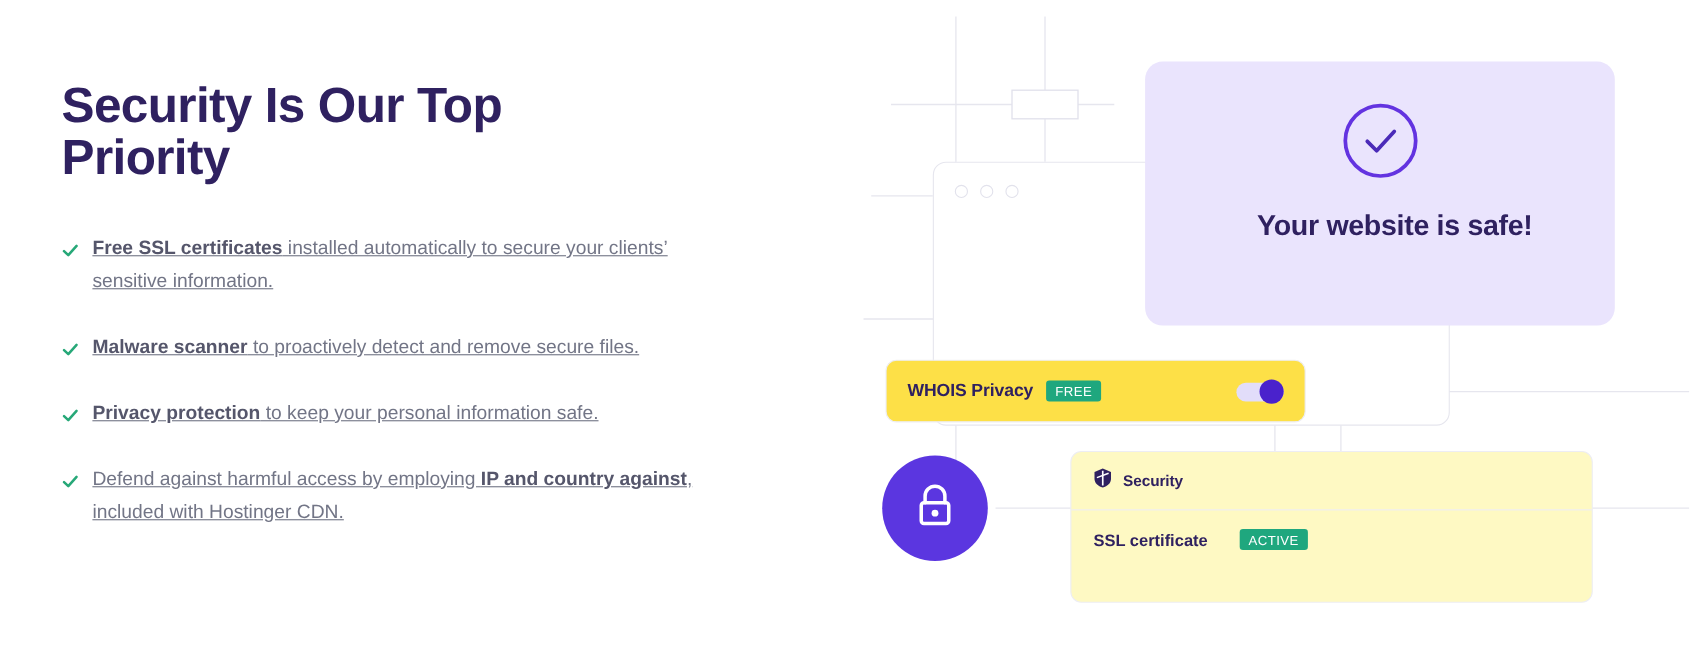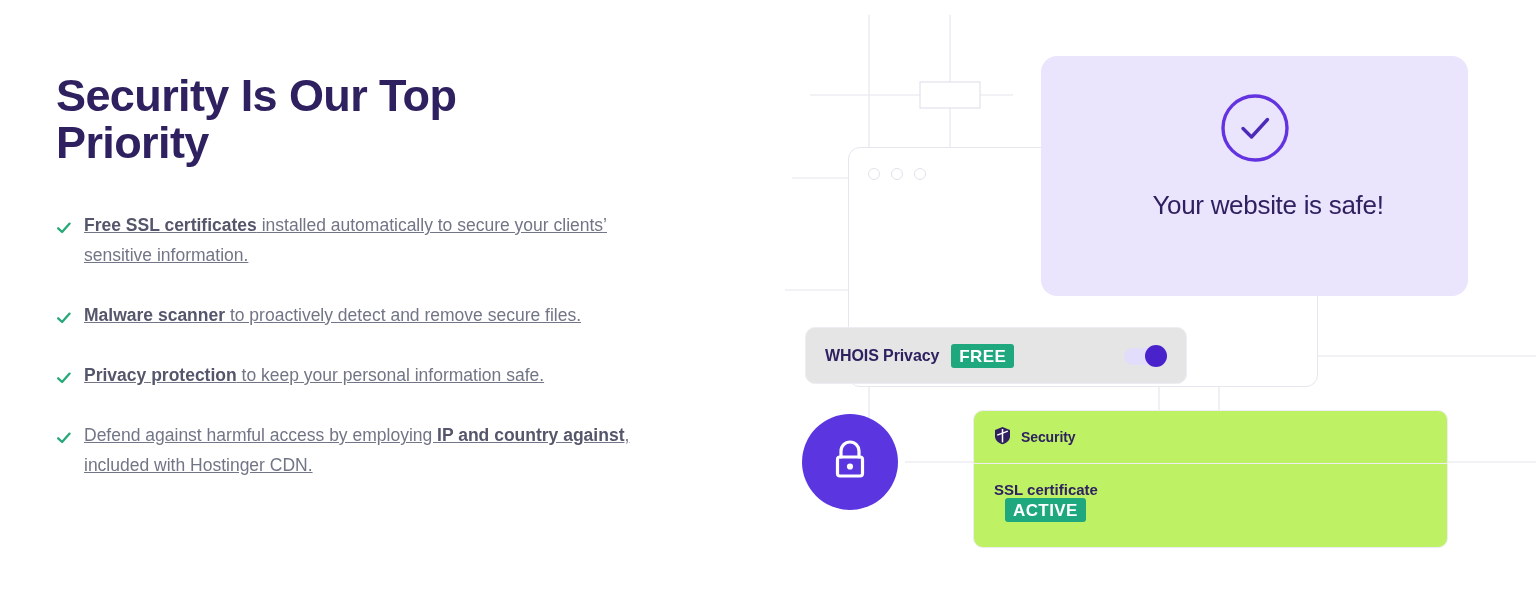--- a/index.html
+++ b/index.html
@@ -120,60 +120,60 @@
     padding-top: 36px;
   }
   .safe-circle {
     width: 72px;
     height: 72px;
     margin: 0 auto;
   }
   .safe-title {
     margin-top: 26px;
     font-size: 26px;
-    font-weight: 400;
+    font-weight: 700;
     color: #2F2160;
     letter-spacing: -0.3px;
     padding-left: 27px;
   }
   .safe-sub {
     margin-top: 10px;
     font-size: 18px;
     color: #2F2160;
     font-weight: 400;
   }
   .safe-sub b { font-weight: 700; }
 
   
   .whois-card {
     position: absolute;
     left: 25px;
     top: 327px;
     width: 382px;
     height: 57px;
-    background: #e5e5e5;
+    background: #fde047;
     border: 1.3px solid #EDEDF3;
     border-radius: 10px;
     box-sizing: border-box;
     display: flex;
     align-items: center;
     padding: 0 19px;
   }
   .whois-label {
     font-size: 16px;
     font-weight: 700;
     color: #2F2160;
     letter-spacing: -0.1px;
   }
   .badge {
     display: inline-block;
     background: #1FA77E;
     color: #ffffff;
-    font-size: 17px;
-    font-weight: 700;
+    font-size: 12px;
+    font-weight: 400;
     letter-spacing: 0.4px;
     border-radius: 3px;
     padding: 4px 8px 3px 8px;
     line-height: 1;
   }
   .badge-free { margin-left: 12px; }
   .toggle {
     margin-left: auto;
     position: relative;
     width: 43px;
@@ -212,21 +212,21 @@
     justify-content: center;
   }
 
   
   .sec-card {
     position: absolute;
     left: 193px;
     top: 410px;
     width: 475px;
     height: 138px;
-    background: #bef264;
+    background: #fef9c3;
     border: 1.3px solid #EDEDF3;
     border-radius: 10px;
     box-sizing: border-box;
   }
   .sec-head {
     height: 52px;
     display: flex;
     align-items: center;
     padding: 0 20px;
     border-bottom: 1.3px solid #EEEEF4;
@@ -234,29 +234,28 @@
   .sec-head-label {
     font-size: 14px;
     font-weight: 700;
     color: #2F2160;
     margin-left: 10px;
     letter-spacing: -0.1px;
   }
   .sec-body { padding: 17px 20px 0 20px; }
   .ssl-row {
     display: flex;
-    align-items: flex-start;
-    flex-direction: column;
+    align-items: flex-end;
   }
   .ssl-label {
     font-size: 15px;
     font-weight: 700;
     color: #2F2160;
   }
-  .badge-active { margin-left: 11px; }
+  .badge-active { margin-left: 29px; }
   .ssl-desc {
     margin-top: 13px;
     font-size: 13.5px;
     color: #7C7F91;
     line-height: 18px;
   }
 </style>
 </head>
 <body>
 

